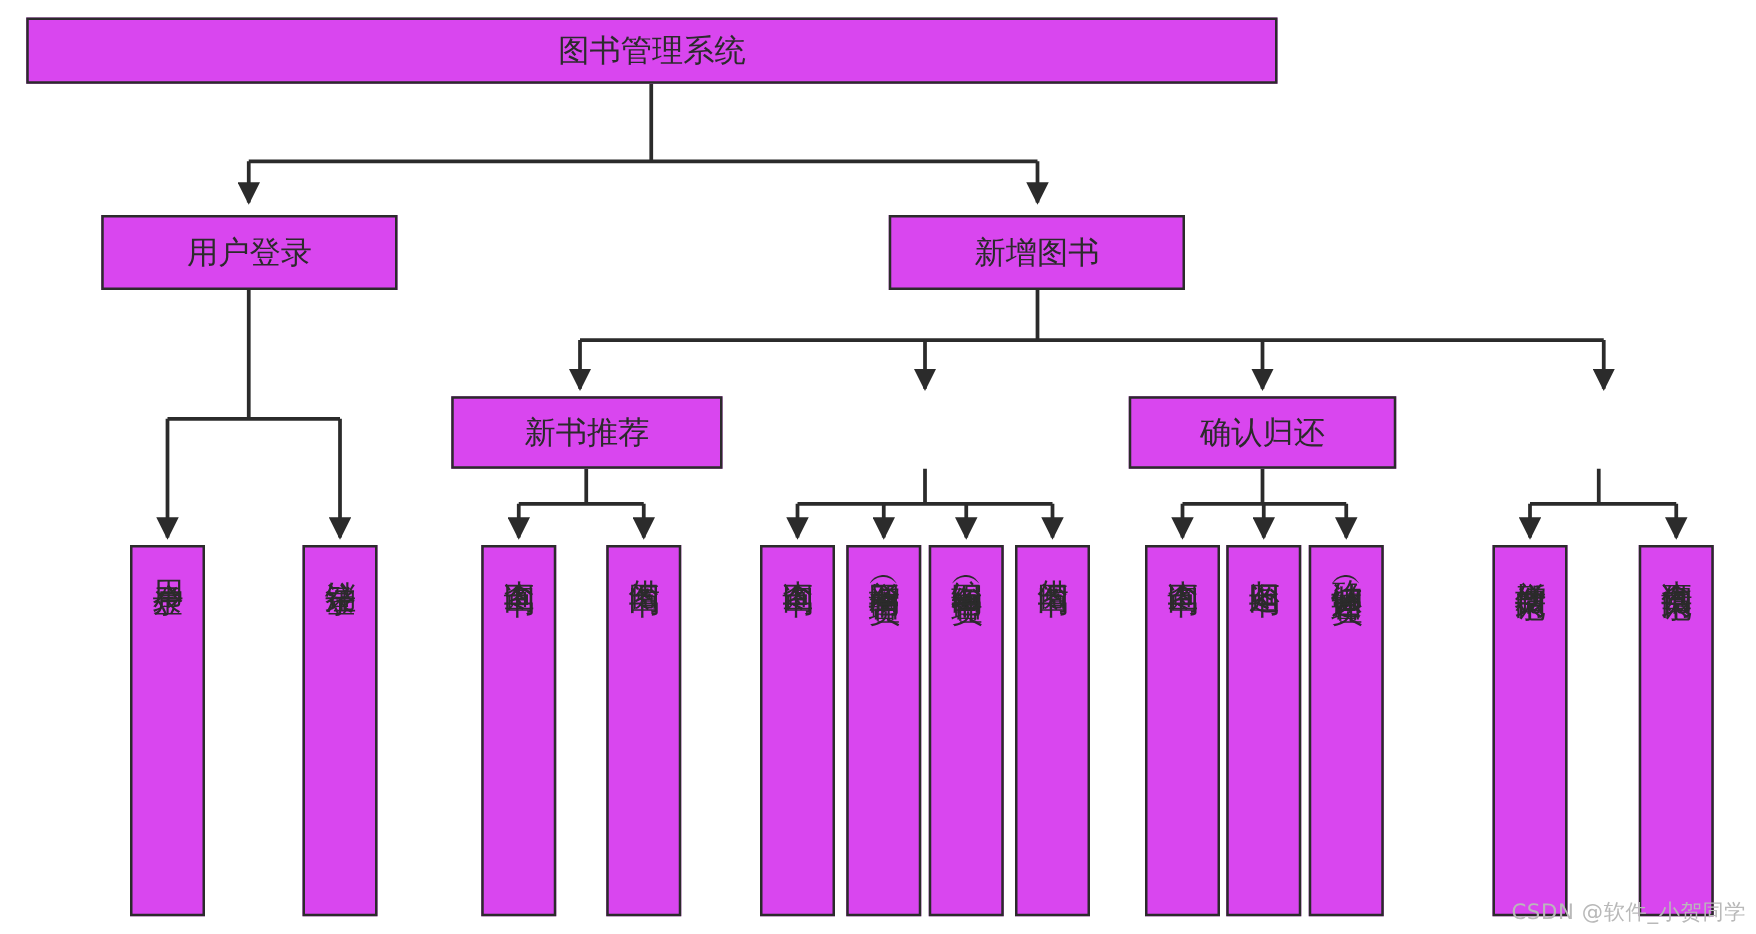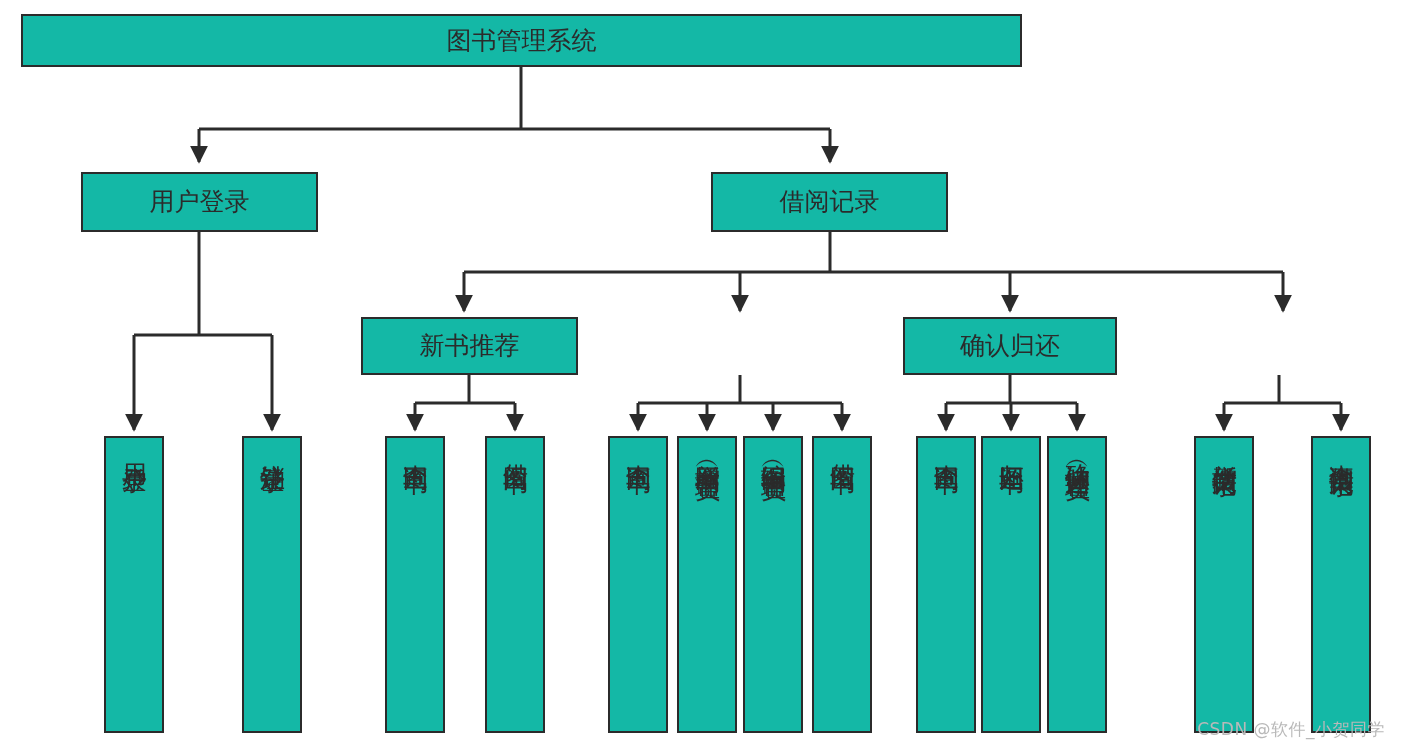--- a/index.html
+++ b/index.html
@@ -1,30 +1,30 @@
 <!DOCTYPE html>
 <html><head>
 <meta charset="utf-8">
 <style>
   html,body{margin:0;padding:0;background:#ffffff;}
   body{width:1405px;height:747px;overflow:hidden;
        font-family:"DejaVu Sans","Liberation Sans",sans-serif;}
   #canvas{position:relative;width:1405px;height:747px;background:#fff;}
   svg#wires{position:absolute;left:0;top:0;width:1405px;height:747px;}
-  .node{position:absolute;box-sizing:border-box;background:#14b8a6;
+  .node{position:absolute;box-sizing:border-box;background:#d946ef;
         border:2.5px solid #2b2b2b;display:flex;align-items:center;
         justify-content:center;}
   .node .lbl{color:#2b2b2b;white-space:nowrap;}
   .h-node .lbl{font-size:25px;line-height:1.1;}
   .title-node .lbl{font-size:25px;}
   .v-node{padding:6px 0;align-items:flex-start;justify-content:center;}
   .v-node .lbl{writing-mode:vertical-rl;text-orientation:upright;
                font-size:25px;line-height:1.12;letter-spacing:2px;
                white-space:nowrap;display:block;}
-  .watermark{position:absolute;right:20px;bottom:6px;font-size:17px;
+  .watermark{position:absolute;right:8px;bottom:6px;font-size:17px;
              color:#b9b9b9;letter-spacing:.5px;white-space:nowrap;}
 </style>
 </head>
 <body>
 
 <div id="canvas">
 
   <svg id="wires" viewBox="0 0 1405 747" xmlns="http://www.w3.org/2000/svg">
     <defs>
       <marker id="arrow" viewBox="0 0 10 10" refX="9" refY="5" markerWidth="6" markerHeight="6" orient="auto-start-reverse">
@@ -76,21 +76,21 @@
   </svg>
 
   <div class="node h-node title-node" style="left:21px;top:14px;width:1001px;height:53px;">
     <span class="lbl">图书管理系统</span>
   </div>
 
   <div class="node h-node" style="left:81px;top:172px;width:237px;height:60px;">
     <span class="lbl">用户登录</span>
   </div>
   <div class="node h-node" style="left:711px;top:172px;width:237px;height:60px;">
-    <span class="lbl">借阅记录</span>
+    <span class="lbl">新增图书</span>
   </div>
 
   <div class="node h-node" style="left:361px;top:317px;width:217px;height:58px;">
     <span class="lbl">新书推荐</span>
   </div>
   <div class="node h-node" style="left:903px;top:317px;width:214px;height:58px;">
     <span class="lbl">确认归还</span>
   </div>
 
   <div class="node v-node" style="left:104px;top:436px;width:60px;height:297px;">

